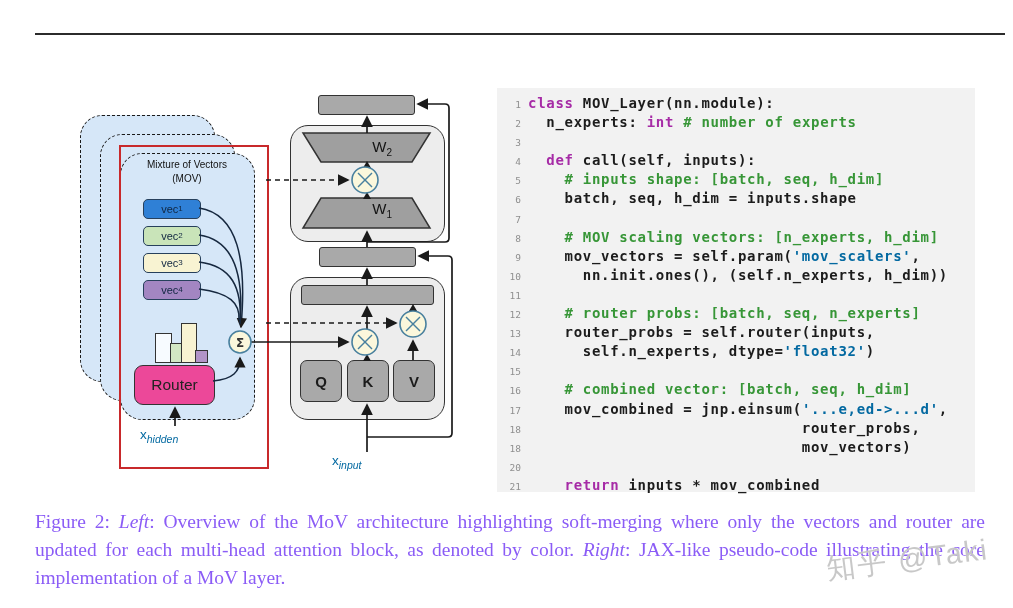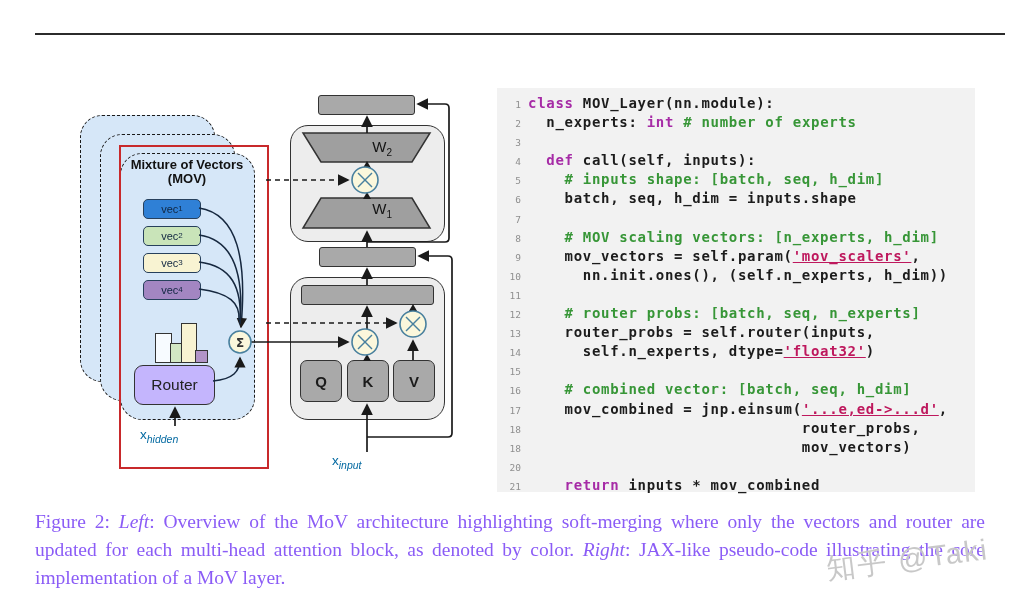--- a/index.html
+++ b/index.html
@@ -4,34 +4,34 @@
 <style>
   html,body{margin:0;padding:0;background:#ffffff;}
   #page{position:relative;width:1013px;height:608px;background:#fff;overflow:hidden;
         font-family:"Liberation Sans",sans-serif;}
   .abs{position:absolute;}
   
   .rule{left:35px;top:33px;width:970px;height:2px;background:#2b2b2b;}
   
   .card{width:133px;height:265px;background:#d6e7f8;border:1.6px dashed #1a1a1a;border-radius:22px;}
   .red-frame{left:119px;top:145px;width:146px;height:320px;border:2.5px solid #c8292b;z-index:3;}
-  .mov-title{left:128px;top:158px;width:118px;text-align:center;font-size:13px;font-weight:bold;
+  .mov-title{left:128px;top:158px;width:118px;text-align:center;font-size:10px;font-weight:normal;
              color:#111;line-height:14px;z-index:5;}
   
   .vecbox{left:143px;width:56px;height:18px;border:1.3px solid #27405c;border-radius:5px;
           display:flex;align-items:center;justify-content:center;font-size:11px;color:#102540;z-index:3;}
   .vecbox sub{font-size:8px;line-height:0;}
   .v1{top:199px;background:#2f80d6;}
   .v2{top:226px;background:#c9e4b9;}
   .v3{top:253px;background:#f8f3d2;}
   .v4{top:280px;background:#a386c2;}
   
   .hbar{border:1.2px solid #333;z-index:3;}
   
-  .router{left:134px;top:365px;width:79px;height:38px;background:#c4b5fd;border:1.6px solid #333;
+  .router{left:134px;top:365px;width:79px;height:38px;background:#ec4899;border:1.6px solid #333;
           border-radius:9px;display:flex;align-items:center;justify-content:center;
           font-size:15.5px;color:#222;z-index:3;}
   
   .grayblock{background:#ededed;border:1.5px solid #333;border-radius:18px;z-index:2;}
   .graybar{background:#a9a9a9;border:1.5px solid #333;border-radius:3px;z-index:2;}
   .qkv{width:40px;height:40px;background:#a9a9a9;border:1.5px solid #333;border-radius:7px;
        display:flex;align-items:center;justify-content:center;font-size:15px;font-weight:600;color:#1b1b1b;z-index:3;}
   .wlabel{width:52px;text-align:right;font-size:15px;color:#141414;z-index:5;}
   .wlabel sub{font-size:10px;}
   .xlabel{width:70px;font-size:13.5px;color:#0369a1;z-index:5;}
@@ -40,21 +40,21 @@
   
   .code-panel{left:497px;top:88px;width:478px;height:404px;background:#f2f2f2;z-index:2;
               padding-top:5px;box-sizing:border-box;}
   .cl{height:19.1px;line-height:19.1px;white-space:pre;}
   .cl .ln{display:inline-block;width:17px;margin-left:7px;margin-right:7px;text-align:right;
           color:#8f8f8f;font-family:"DejaVu Sans Mono",monospace;font-size:9.5px;}
   .cl .ct{font-family:"DejaVu Sans Mono",monospace;font-weight:bold;font-size:14px;
           letter-spacing:0.7px;color:#1c1c1c;margin-top:40px;}
   .ct .kw{color:#a62ba6;}
   .ct .com{color:#379637;}
-  .ct .str{color:#be185d;text-decoration:underline;}
+  .ct .str{color:#0369a1;}
   .ct .pl{color:#1c1c1c;}
   
   .caption{left:35px;top:508px;width:950px;font-family:"Liberation Serif",serif;font-size:19.5px;
            line-height:28px;color:#8b5cf6;text-align:justify;z-index:5;}
   .caption .it{font-style:italic;}
   .caption .rm{font-style:normal;}
   
   .watermark{left:826px;top:540px;font-size:29px;color:rgba(190,190,190,0.85);letter-spacing:2px;
              transform:rotate(-7deg);white-space:nowrap;z-index:10;
              text-shadow:0 0 1px rgba(255,255,255,0.8);}

